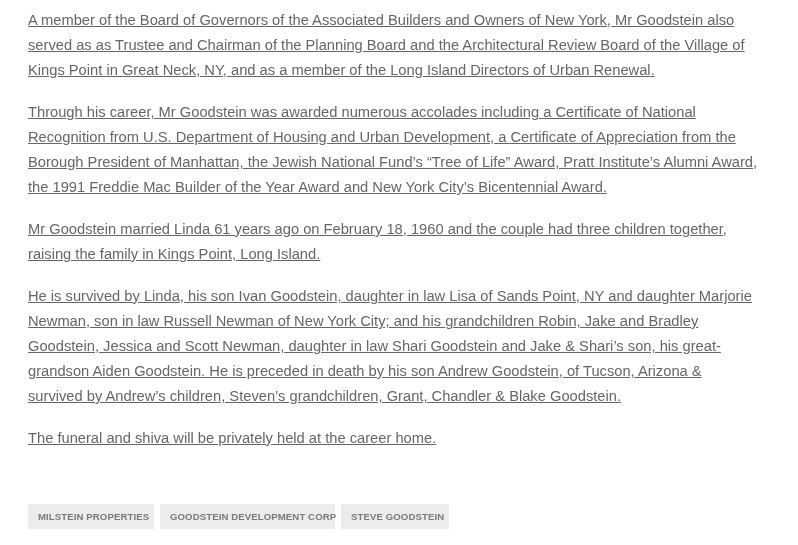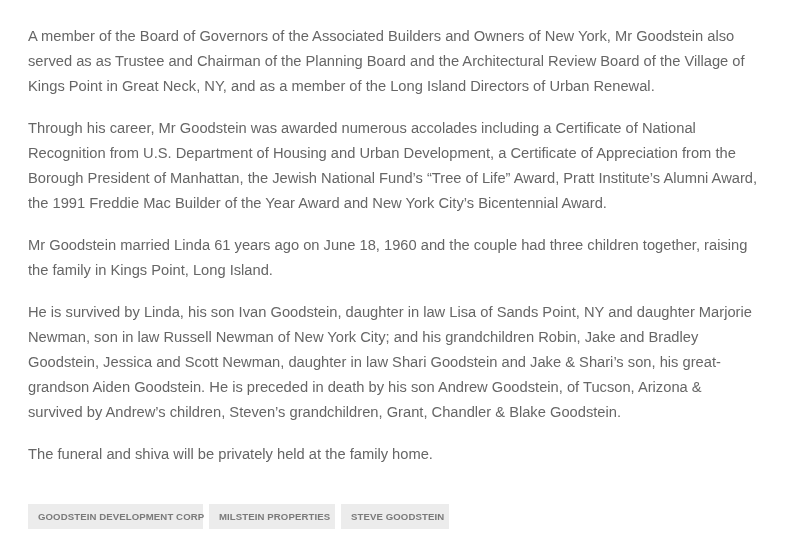--- a/index.html
+++ b/index.html
@@ -10,22 +10,23 @@
     body {
       width: 798px;
       height: 545px;
       overflow: hidden;
       font-family: "Liberation Sans", sans-serif;
       color: #666666;
     }
     .article {
       position: absolute;
       left: 28px;
-      top: 24px;
+      top: 8px;
       width: 730px;
+      text-decoration: underline;
     }
     .article p {
       margin: 0 0 17px 0;
       font-size: 14.7px;
       line-height: 25px;
       letter-spacing: 0;
     }
     .tags {
       position: absolute;
       left: 28px;
@@ -52,22 +53,22 @@
     .tag-1 { width: 155px; }
     .tag-2 { width: 106px; }
     .tag-3 { width: 88px; text-align: center; }
   </style>
 </head>
 <body>
 
 <div class="article">
   <p>A member of the Board of Governors of the Associated Builders and Owners of New York, Mr Goodstein also served as as Trustee and Chairman of the Planning Board and the Architectural Review Board of the Village of Kings Point in Great Neck, NY, and as a member of the Long Island Directors of Urban Renewal.</p>
   <p>Through his career, Mr Goodstein was awarded numerous accolades including a Certificate of National Recognition from U.S. Department of Housing and Urban Development, a Certificate of Appreciation from the Borough President of Manhattan, the Jewish National Fund’s “Tree of Life” Award, Pratt Institute’s Alumni Award, the 1991 Freddie Mac Builder of the Year Award and New York City’s Bicentennial Award.</p>
-  <p>Mr Goodstein married Linda 61 years ago on June 18, 1960 and the couple had three children together, raising the family in Kings Point, Long Island.</p>
+  <p>Mr Goodstein married Linda 61 years ago on February 18, 1960 and the couple had three children together, raising the family in Kings Point, Long Island.</p>
   <p>He is survived by Linda, his son Ivan Goodstein, daughter in law Lisa of Sands Point, NY and daughter Marjorie Newman, son in law Russell Newman of New York City; and his grandchildren Robin, Jake and Bradley Goodstein, Jessica and Scott Newman, daughter in law Shari Goodstein and Jake &amp; Shari’s son, his great-grandson Aiden Goodstein.  He is preceded in death by his son Andrew Goodstein, of Tucson, Arizona &amp; survived by Andrew’s children, Steven’s grandchildren, Grant, Chandler &amp; Blake Goodstein.</p>
-  <p>The funeral and shiva will be privately held at the family home.</p>
+  <p>The funeral and shiva will be privately held at the career home.</p>
 </div>
 
 <div class="tags">
+  <a class="tag tag-2">MILSTEIN PROPERTIES</a>
   <a class="tag tag-1">GOODSTEIN DEVELOPMENT CORP</a>
-  <a class="tag tag-2">MILSTEIN PROPERTIES</a>
   <a class="tag tag-3">STEVE GOODSTEIN</a>
 </div>
 
 </body></html>

